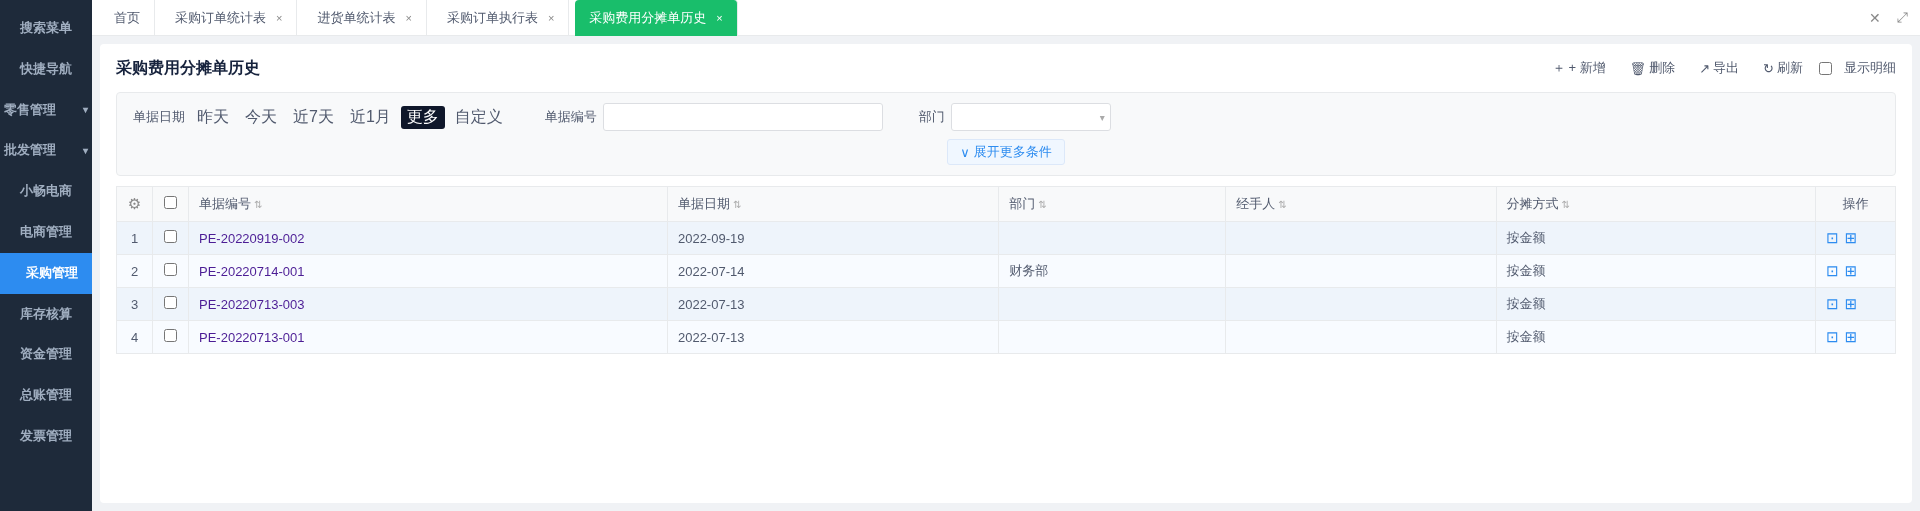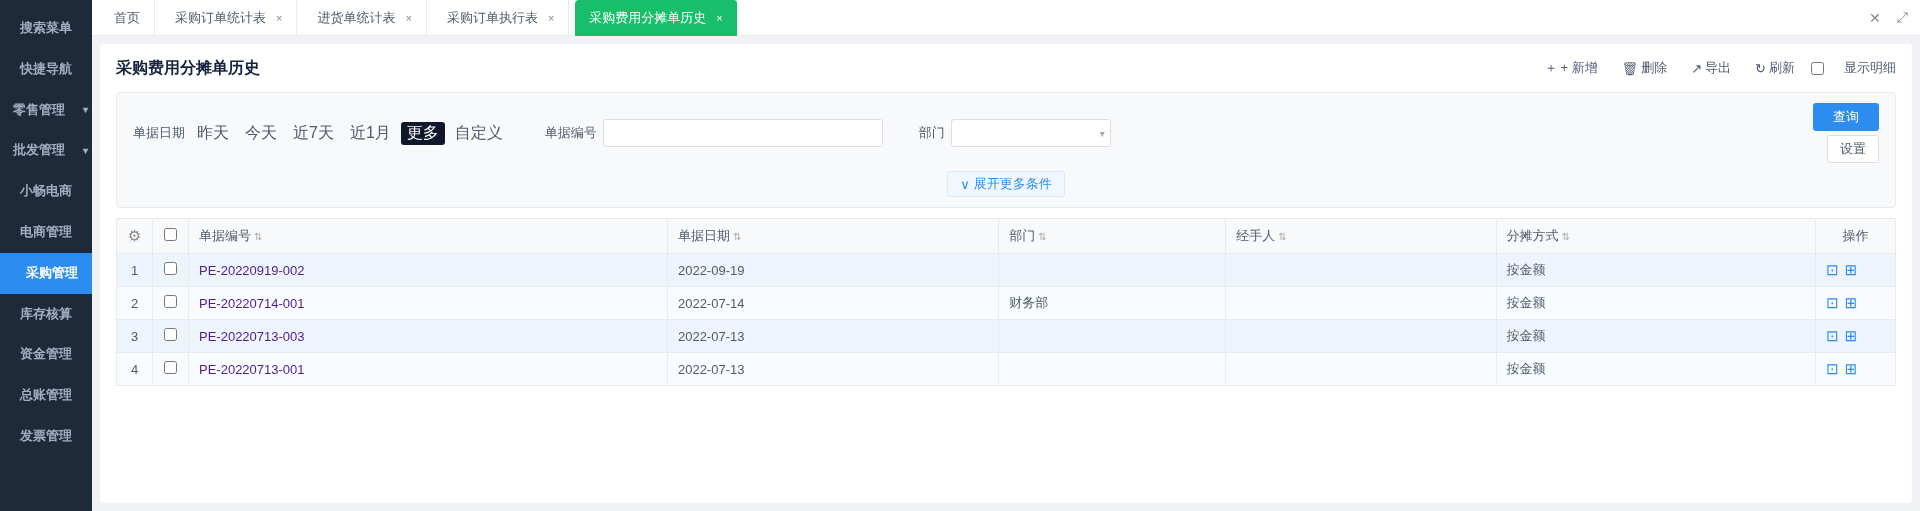--- a/index.html
+++ b/index.html
@@ -19,21 +19,21 @@
     .sidebar-item {
       width: 100%;
       text-align: center;
       color: #a0aec0;
       padding: 10px 4px;
       cursor: pointer;
       font-size: 12px;
       line-height: 1.6;
     }
     .sidebar-item.active { color: #fff; background: #2d8cf0; padding-left: 16px; }
-    .sidebar-item.has-arrow { display: flex; align-items: center; justify-content: flex-end; gap: 18px; }
+    .sidebar-item.has-arrow { display: flex; align-items: center; justify-content: space-between; gap: 18px; }
     .arrow-down { font-size: 10px; color: #a0aec0; }
 
     
     .main {
       flex: 1;
       display: flex;
       flex-direction: column;
       overflow: hidden;
       background: #f0f2f5;
     }
@@ -118,21 +118,21 @@
       gap: 3px;
       font-size: 13px;
       color: #515a6e;
       cursor: pointer;
       padding: 3px 8px;
       border-radius: 3px;
     }
     .toolbar-checkbox {
       display: flex;
       align-items: center;
-      gap: 20px;
+      gap: 12px;
       font-size: 13px;
       color: #515a6e;
       cursor: pointer;
     }
 
     
     .filter-area {
       background: #f8f9fa;
       border: 1px solid #e8eaec;
       border-radius: 4px;
@@ -423,24 +423,20 @@
           <span class="filter-label">部门</span>
           <div class="select-wrapper">
             <select class="filter-select">
               <option></option>
               <option>财务部</option>
             </select>
             <span class="select-arrow">▾</span>
           </div>
         </div>
 
-        <div class="filter-right">
-          <button class="query-btn">查询</button>
-          <button class="setting-btn">设置</button>
-        </div>
       </div>
 
 
       <div class="expand-more">
         <span class="expand-btn">
           <span>∨</span>
           <span>展开更多条件</span>
         </span>
       </div>
     </div>

